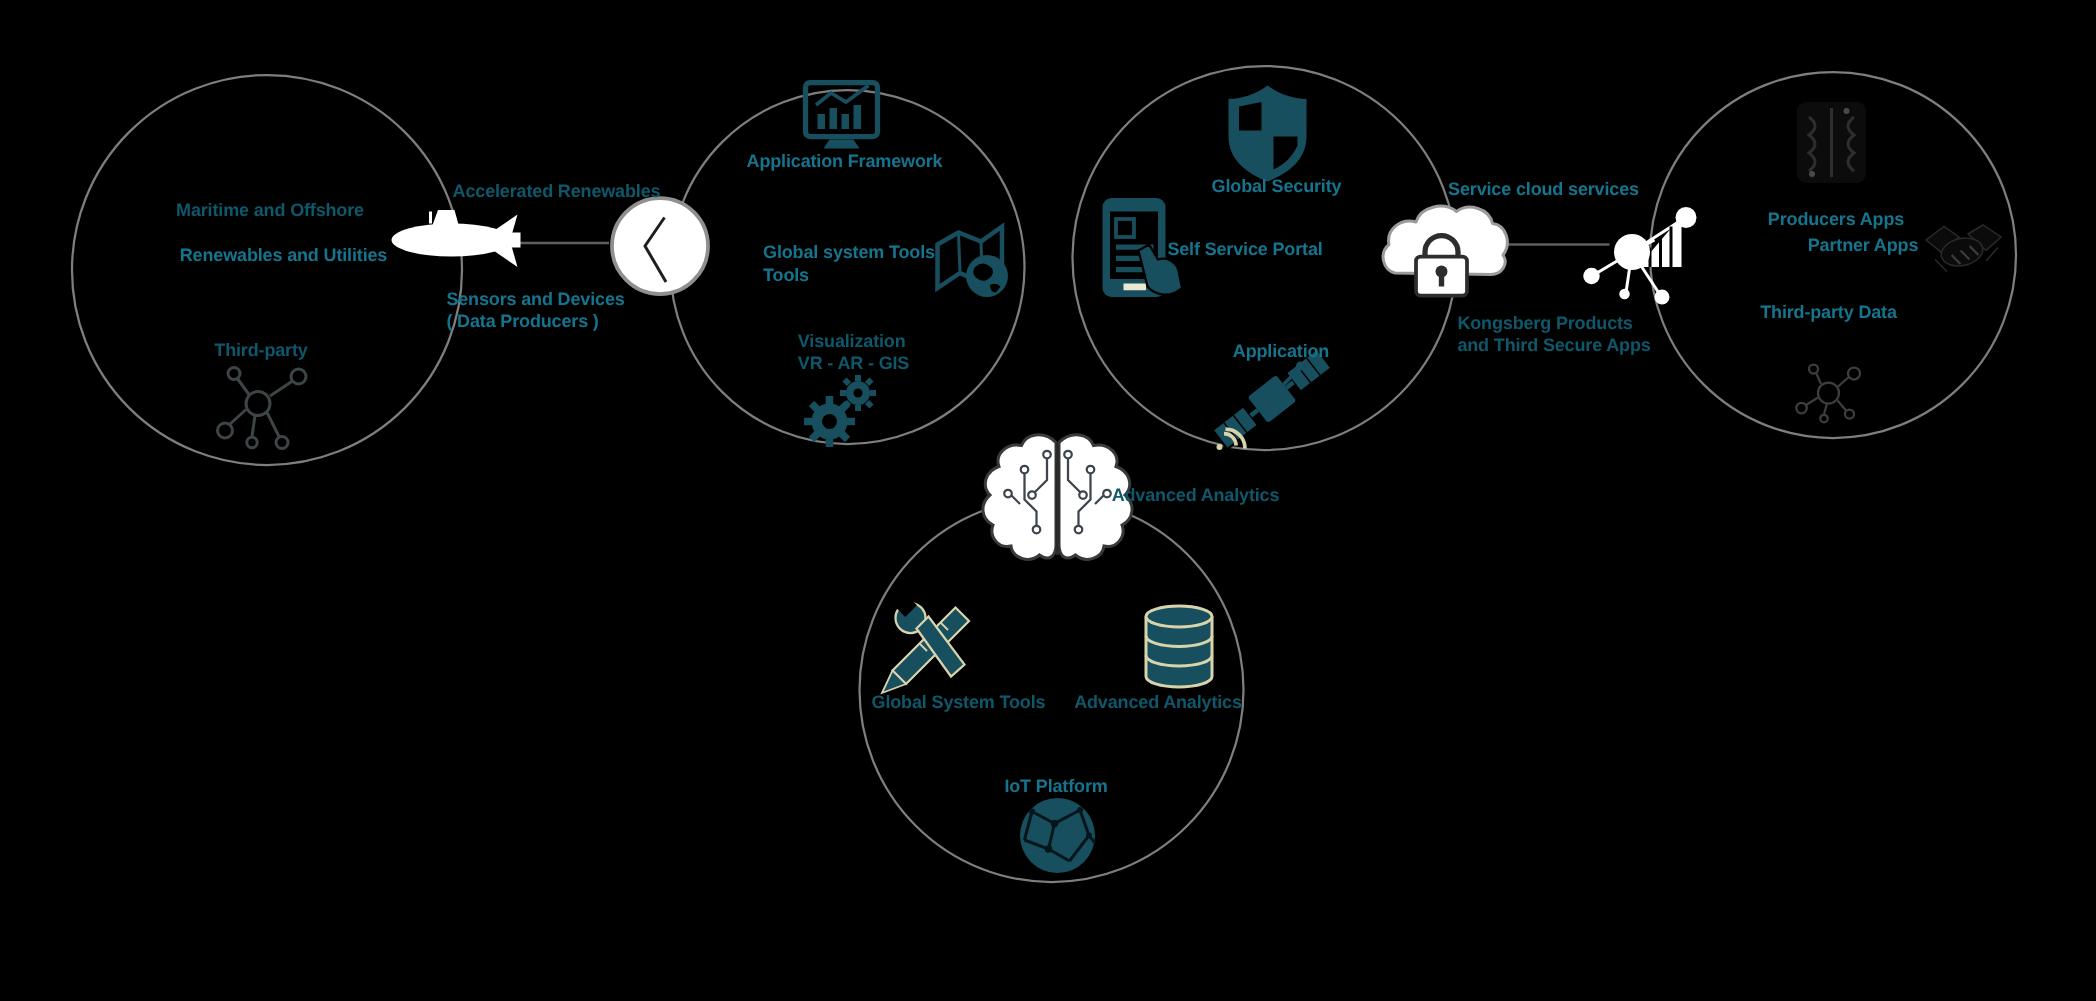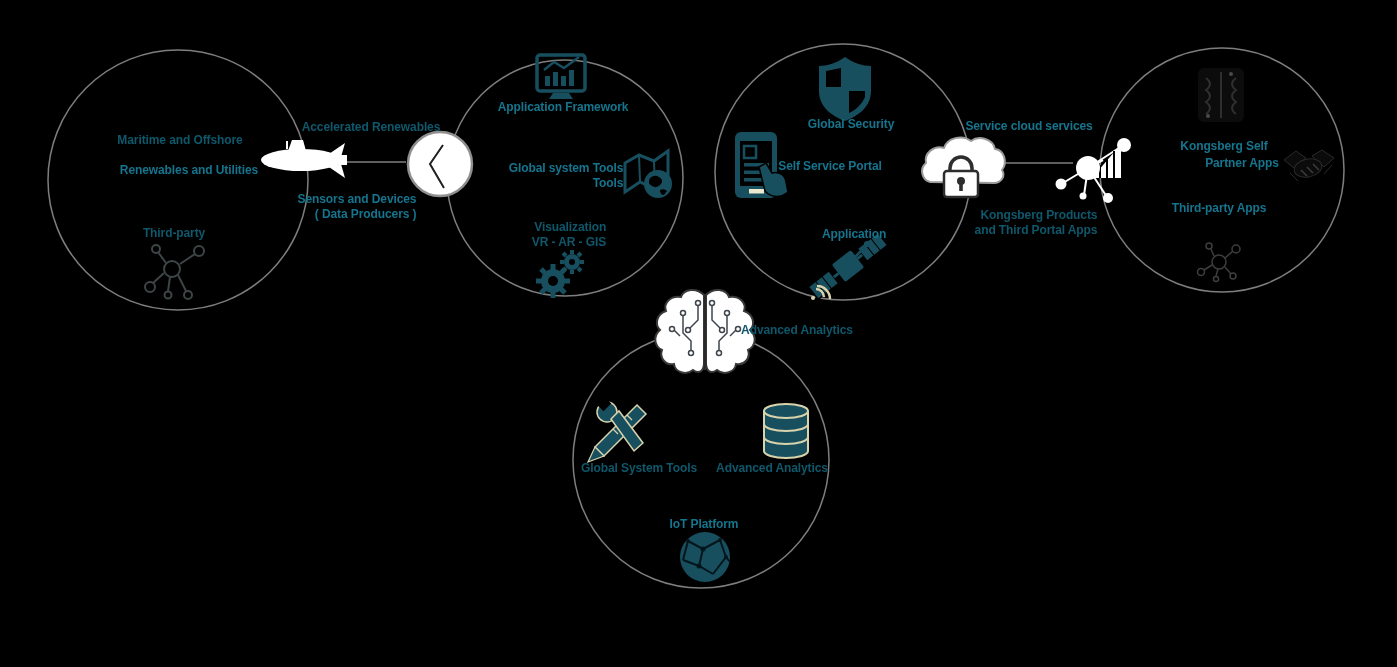--- a/index.html
+++ b/index.html
@@ -4,21 +4,21 @@
 <style>
   :root{
     --background:#000000; --circle-stroke:#7e7e7e; --connector-line:#5f5f5f;
     --label-teal:#15758e; --label-dark-teal:#0f586c;
     --icon-teal:#174f5f; --icon-cream:#d9d3ab; --icon-white:#ffffff;
   }
   html,body{margin:0;padding:0;background:var(--background);}
   .canvas{position:relative;width:1397px;height:667px;background:var(--background);
     font-family:"Liberation Sans",sans-serif;overflow:hidden;}
   .canvas svg{position:absolute;left:0;top:0;}
-  .lbl{position:absolute;transform:translateX(-50%);white-space:nowrap;text-align:right;
+  .lbl{position:absolute;transform:translateX(-50%);white-space:nowrap;text-align:left;
     font-size:12px;font-weight:bold;color:var(--label-dark-teal);line-height:15px;letter-spacing:-0.1px;}
   .lbl.bright{color:var(--label-teal);}
 </style>
 </head>
 <body>
 
 <div class="canvas">
 
   <svg width="1397" height="667" viewBox="0 0 1397 667">
 
@@ -286,25 +286,25 @@
     <div>VR - AR - GIS</div>
   </div>
 
   <div class="lbl bright" style="left:851px;top:117px">Global Security</div>
   <div class="lbl bright" style="left:830px;top:159px">Self Service Portal</div>
   <div class="lbl bright" style="left:854px;top:227px">Application</div>
 
   <div class="lbl bright" style="left:1029px;top:119px">Service cloud services</div>
   <div class="lbl" style="left:1036px;top:208px">
     <div>Kongsberg Products</div>
-    <div>and Third Portal Apps</div>
+    <div>and Third Secure Apps</div>
   </div>
 
-  <div class="lbl bright" style="left:1224px;top:139px">Kongsberg Self</div>
+  <div class="lbl bright" style="left:1224px;top:139px">Producers Apps</div>
   <div class="lbl bright" style="left:1242px;top:156px">Partner Apps</div>
-  <div class="lbl bright" style="left:1219px;top:201px">Third-party Apps</div>
+  <div class="lbl bright" style="left:1219px;top:201px">Third-party Data</div>
 
   <div class="lbl" style="left:797px;top:323px">Advanced Analytics</div>
   <div class="lbl" style="left:639px;top:461px">Global System Tools</div>
   <div class="lbl" style="left:772px;top:461px">Advanced Analytics</div>
   <div class="lbl bright" style="left:704px;top:517px">IoT Platform</div>
 
 </div>
 
 </body></html>

